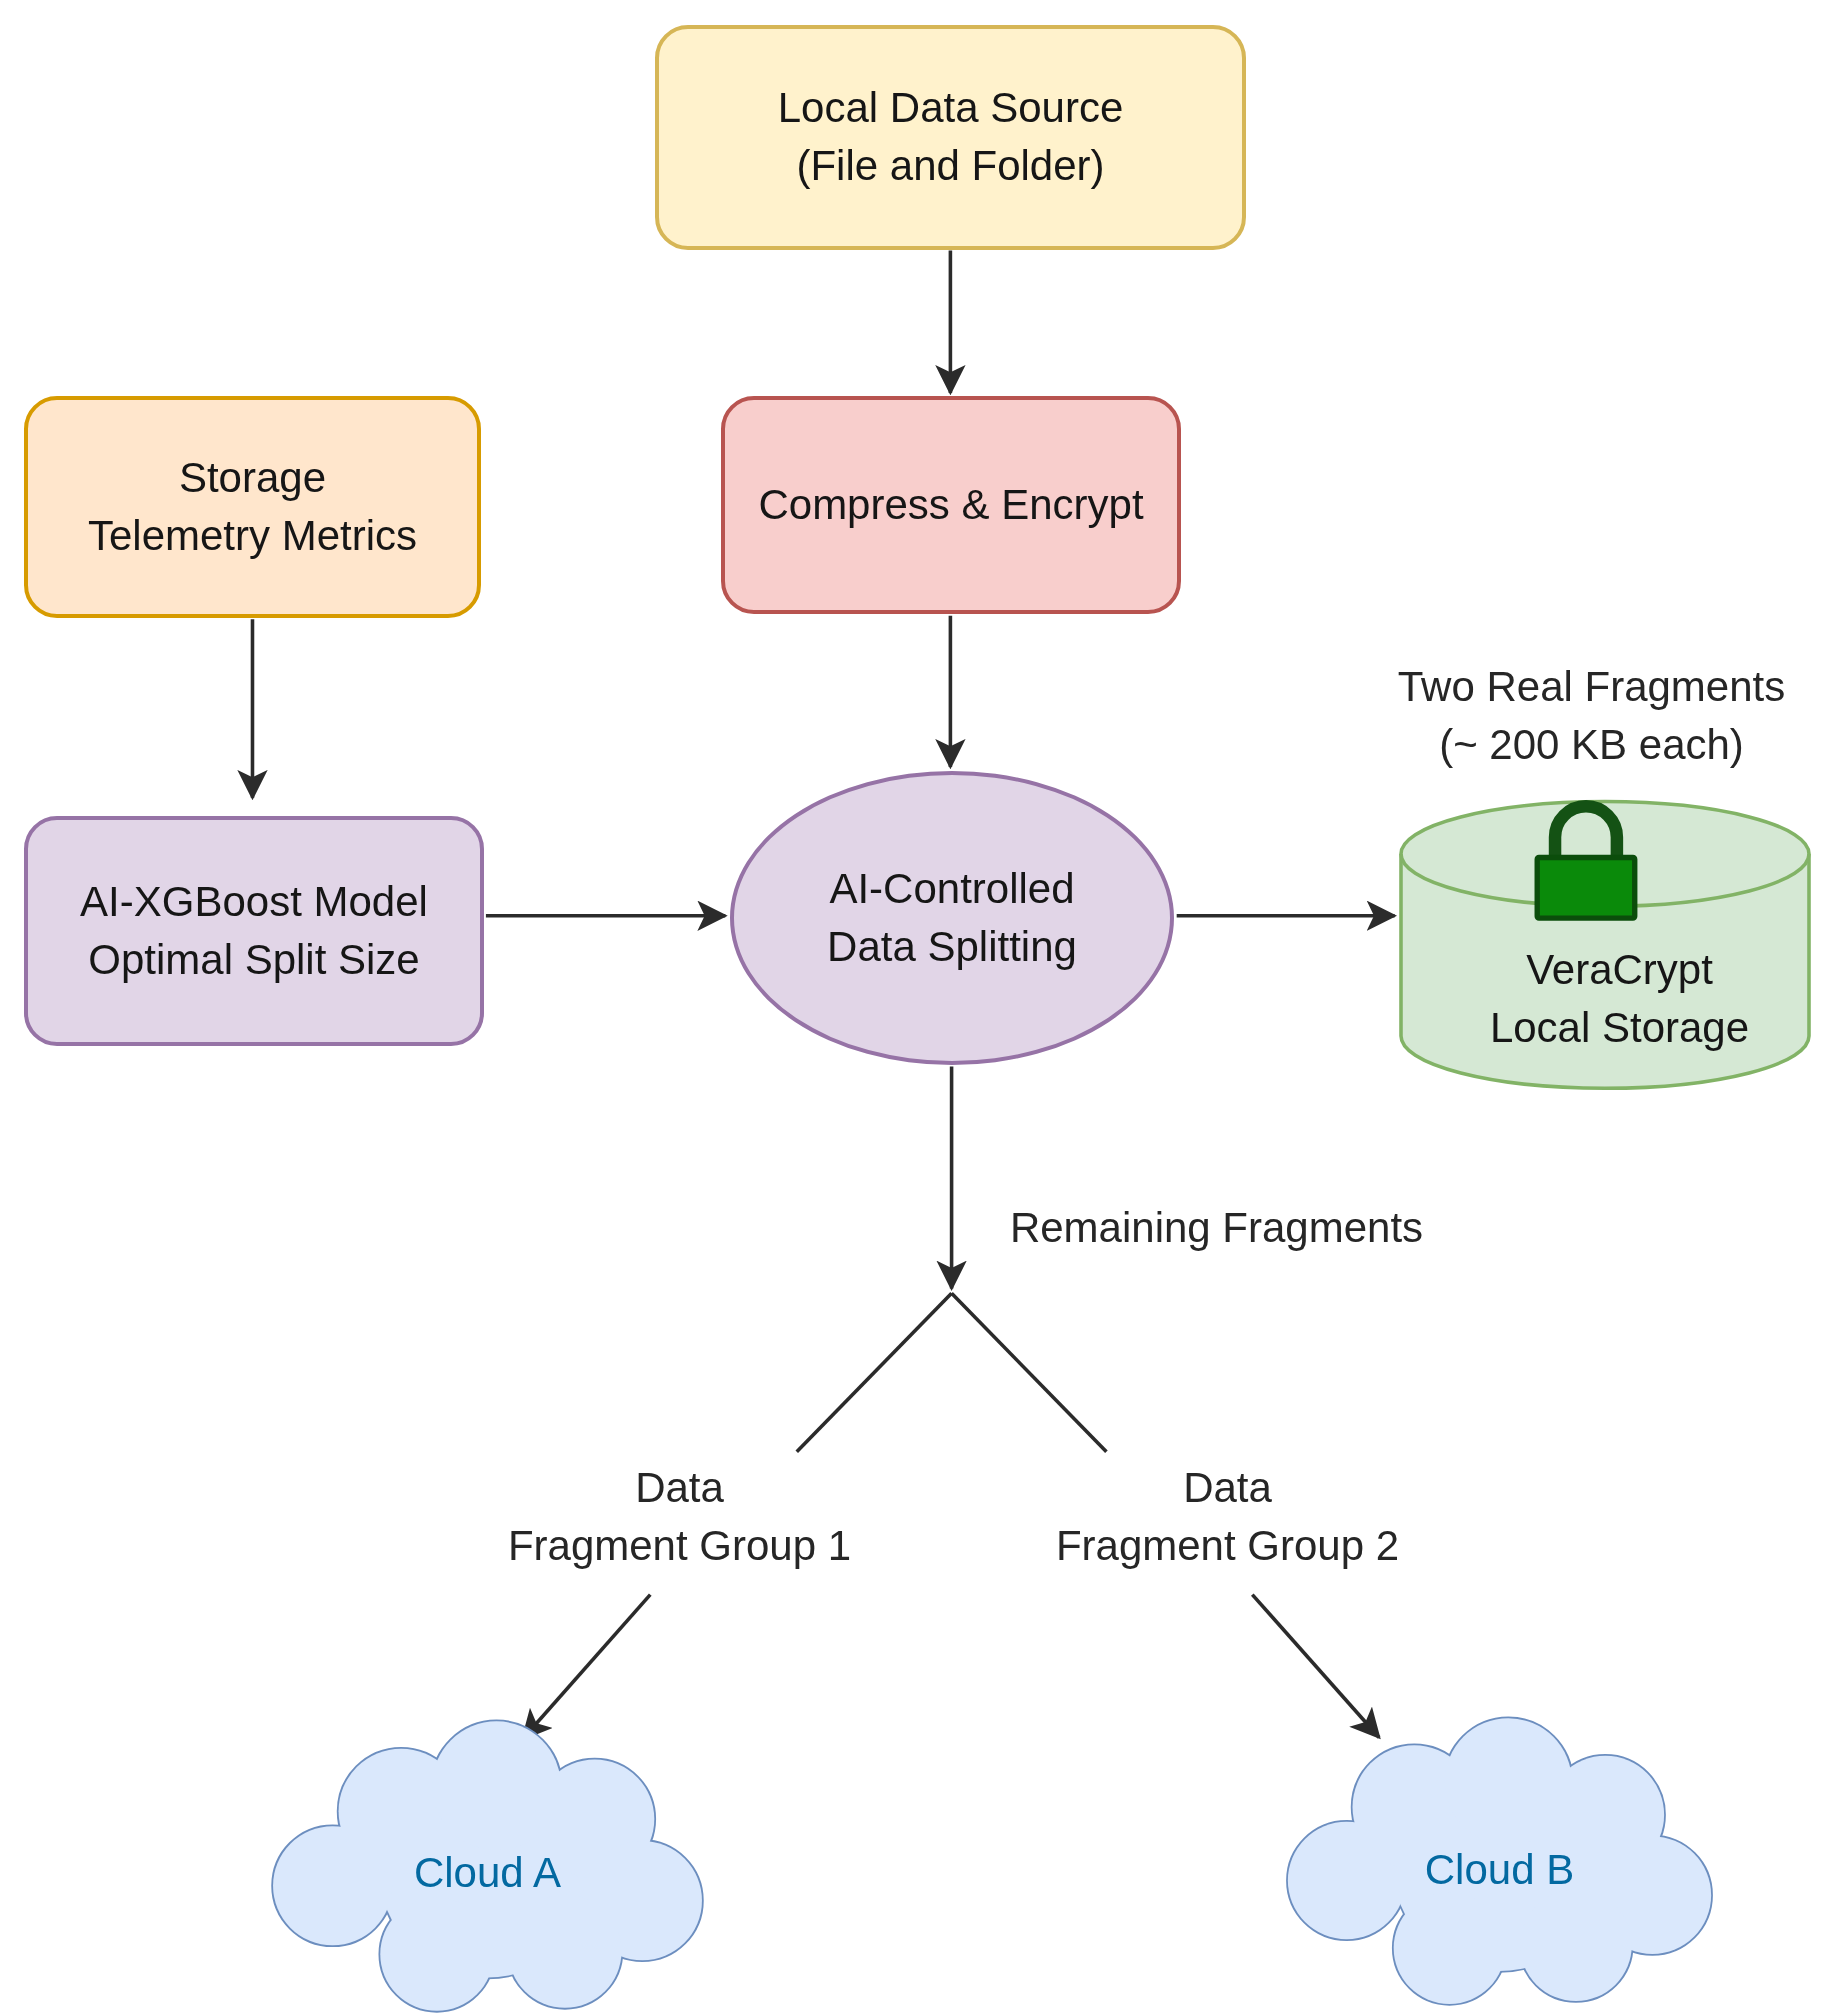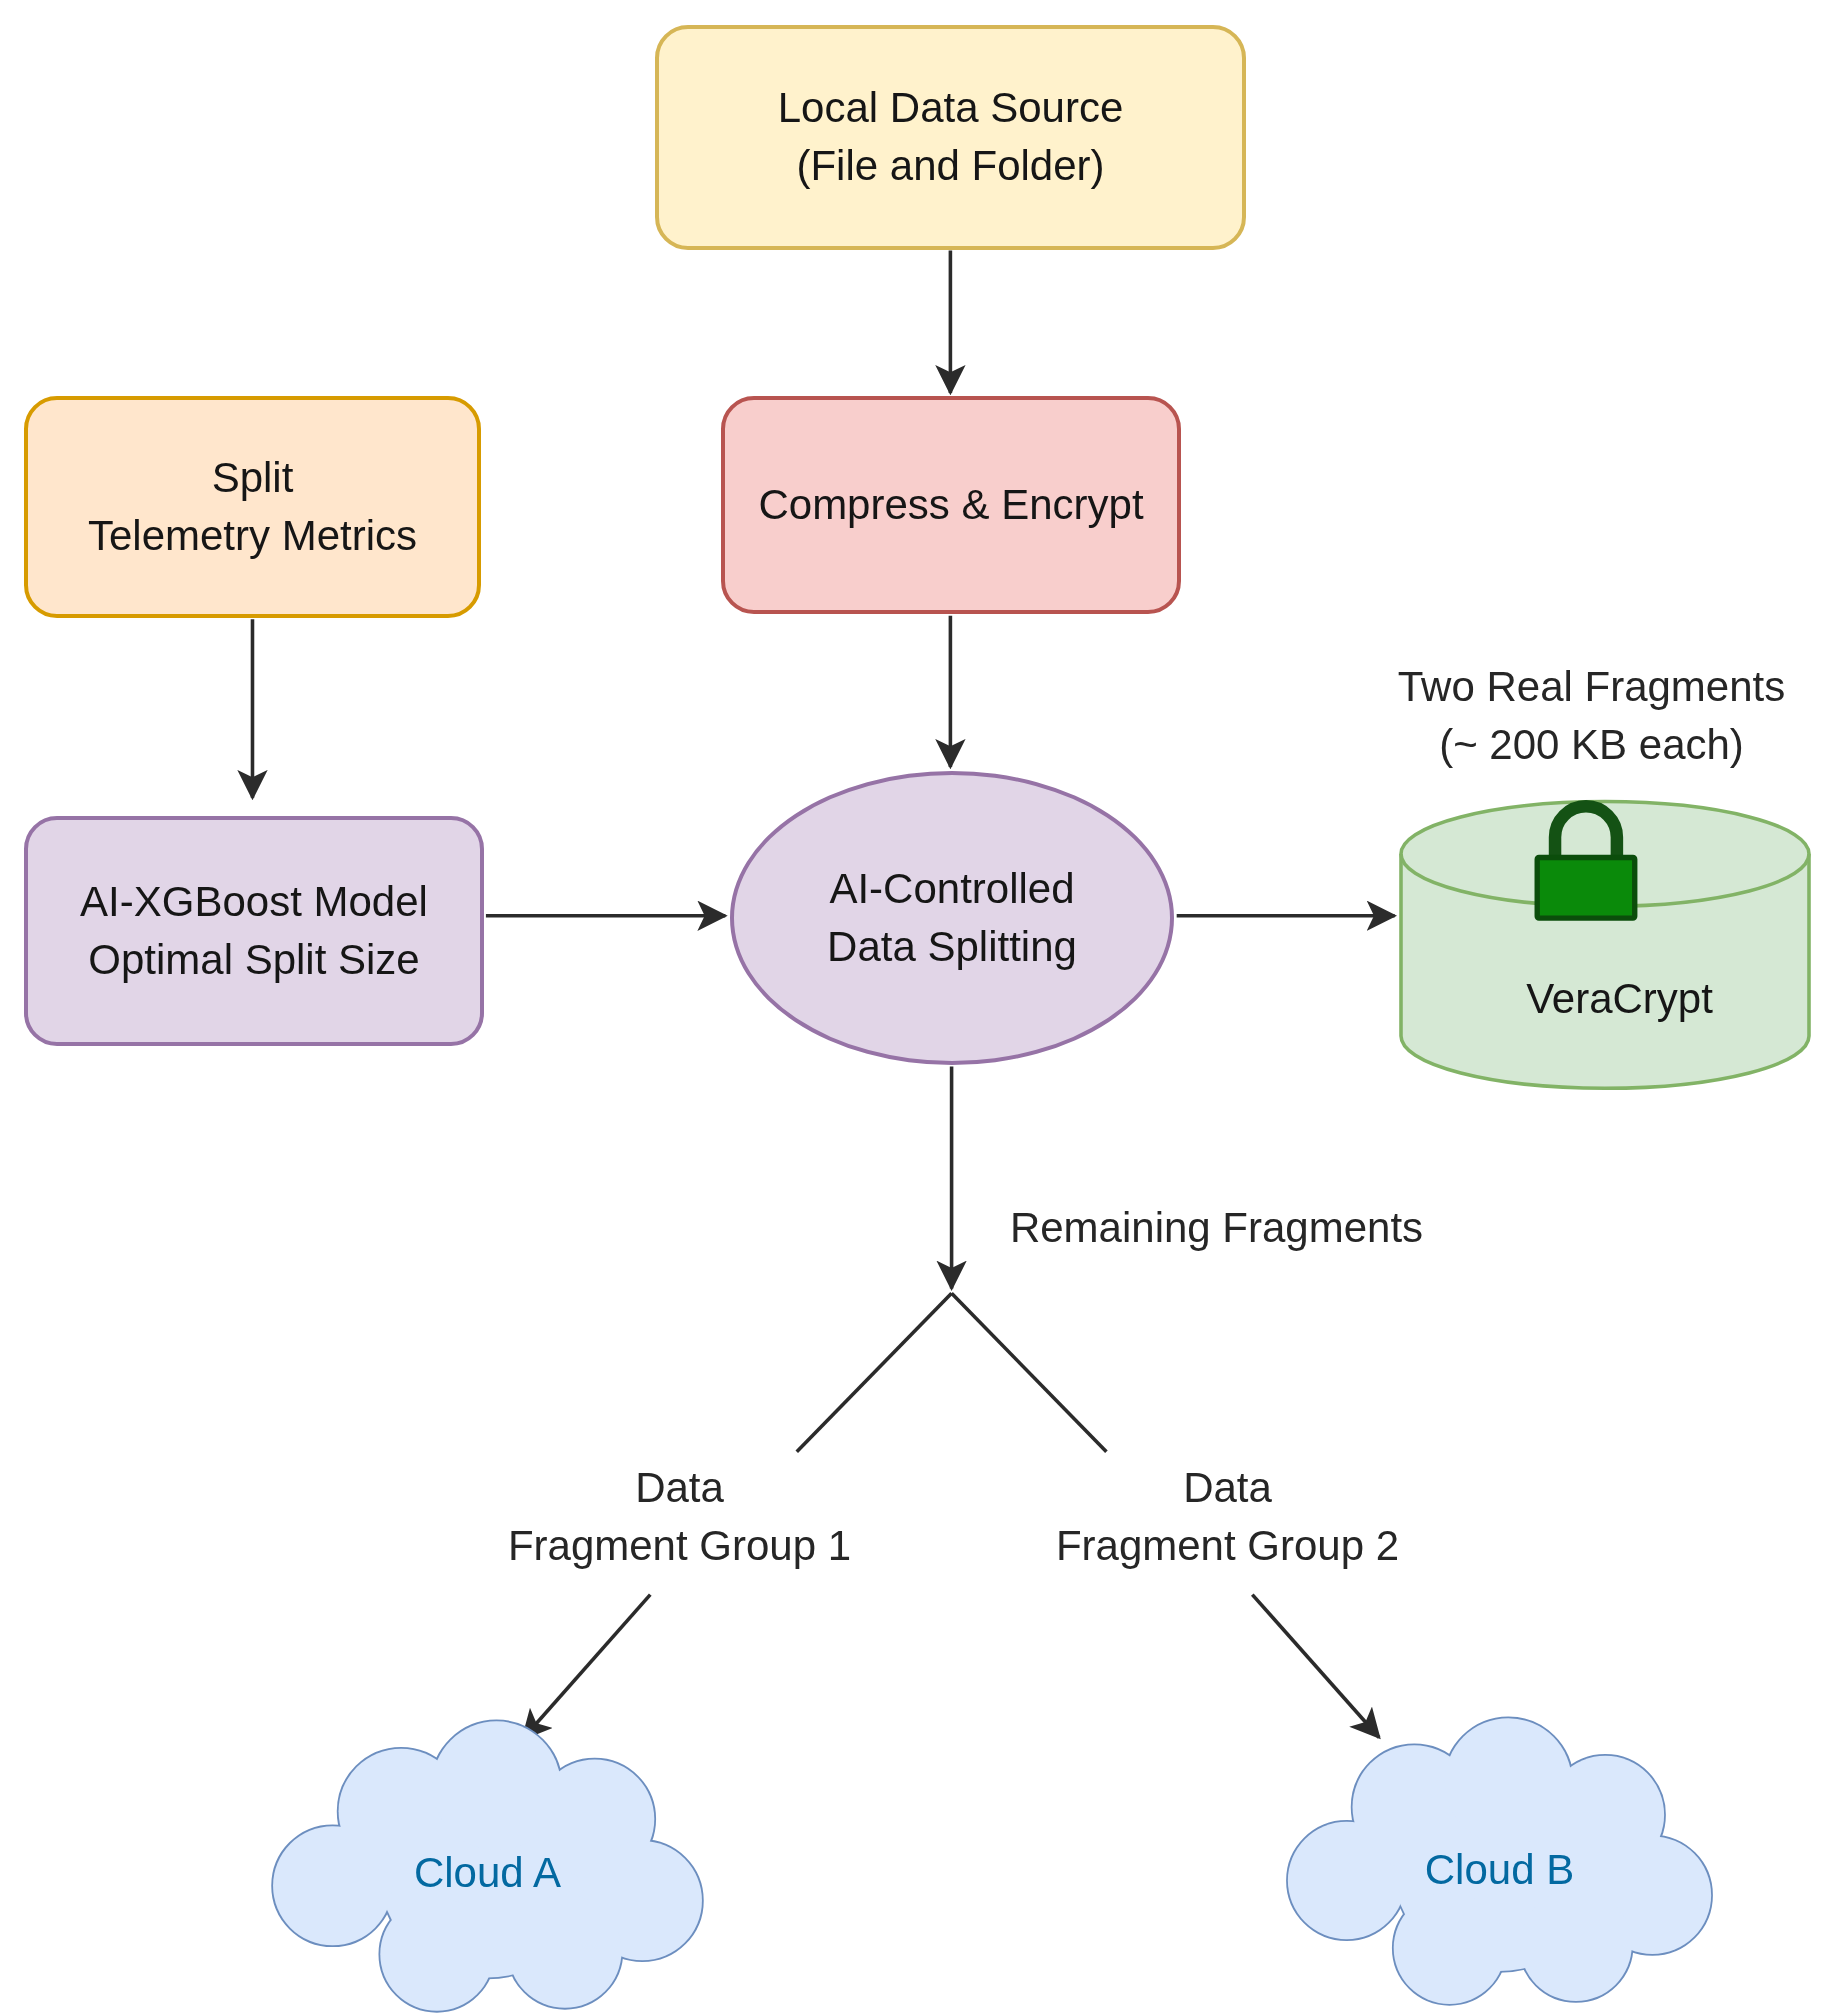--- a/index.html
+++ b/index.html
@@ -63,21 +63,21 @@
     <path class="edge" d="M1092,2664 L878,2906" marker-end="url(#arrow)"></path>
     <path class="edge" d="M2103,2664 L2316,2904" marker-end="url(#arrow)"></path>
   </svg>
 
   <div class="node box yellow" style="left:655px; top:16.7px; width:591px; height:225px;">
     <span>Local Data Source</span>
     <span>(File and Folder)</span>
   </div>
 
   <div class="node box orange" style="left:24px; top:388px; width:457px; height:222px;">
-    <span>Split</span>
+    <span>Storage</span>
     <span>Telemetry Metrics</span>
   </div>
 
   <div class="node box red" style="left:721px; top:388px; width:460px; height:218px;">
     <span>Compress &amp; Encrypt</span>
   </div>
 
   <div class="node box purple" style="left:24px; top:808px; width:460px; height:230px;">
     <span>AI-XGBoost Model</span>
     <span>Optimal Split Size</span>
@@ -96,20 +96,21 @@
   <svg class="cyl-shape" style="left:1399px; top:790px;" width="412" height="295" viewBox="0 0 692 496" xmlns="http://www.w3.org/2000/svg">
     <path class="cyl-body" d="M3,94 L3,400 A343,88 0 0 0 689,400 L689,94 A343,88 0 0 0 3,94 Z"></path>
     <path class="cyl-seam" d="M3,94 A343,88 0 0 0 689,94"></path>
     <g>
       <path class="lock-shackle" d="M262,102 L262,66 A52,52 0 0 1 366,66 L366,102"></path>
       <rect class="lock-body" x="232" y="100" width="164" height="102" rx="3"></rect>
     </g>
   </svg>
   <div class="node" style="left:1404px; top:922px; width:400px; height:137px;padding-left:31px;">
     <span>VeraCrypt</span>
+    <span>Local Storage</span>
   </div>
 
   <div class="ann" style="left:996px; top:1191px; width:441px;">Remaining Fragments</div>
 
   <div class="ann" style="left:471px; top:1451px; width:417px;">
     <div>Data</div>
     <div>Fragment Group 1</div>
   </div>
   <div class="ann" style="left:1019px; top:1451px; width:417px;">
     <div>Data</div>

